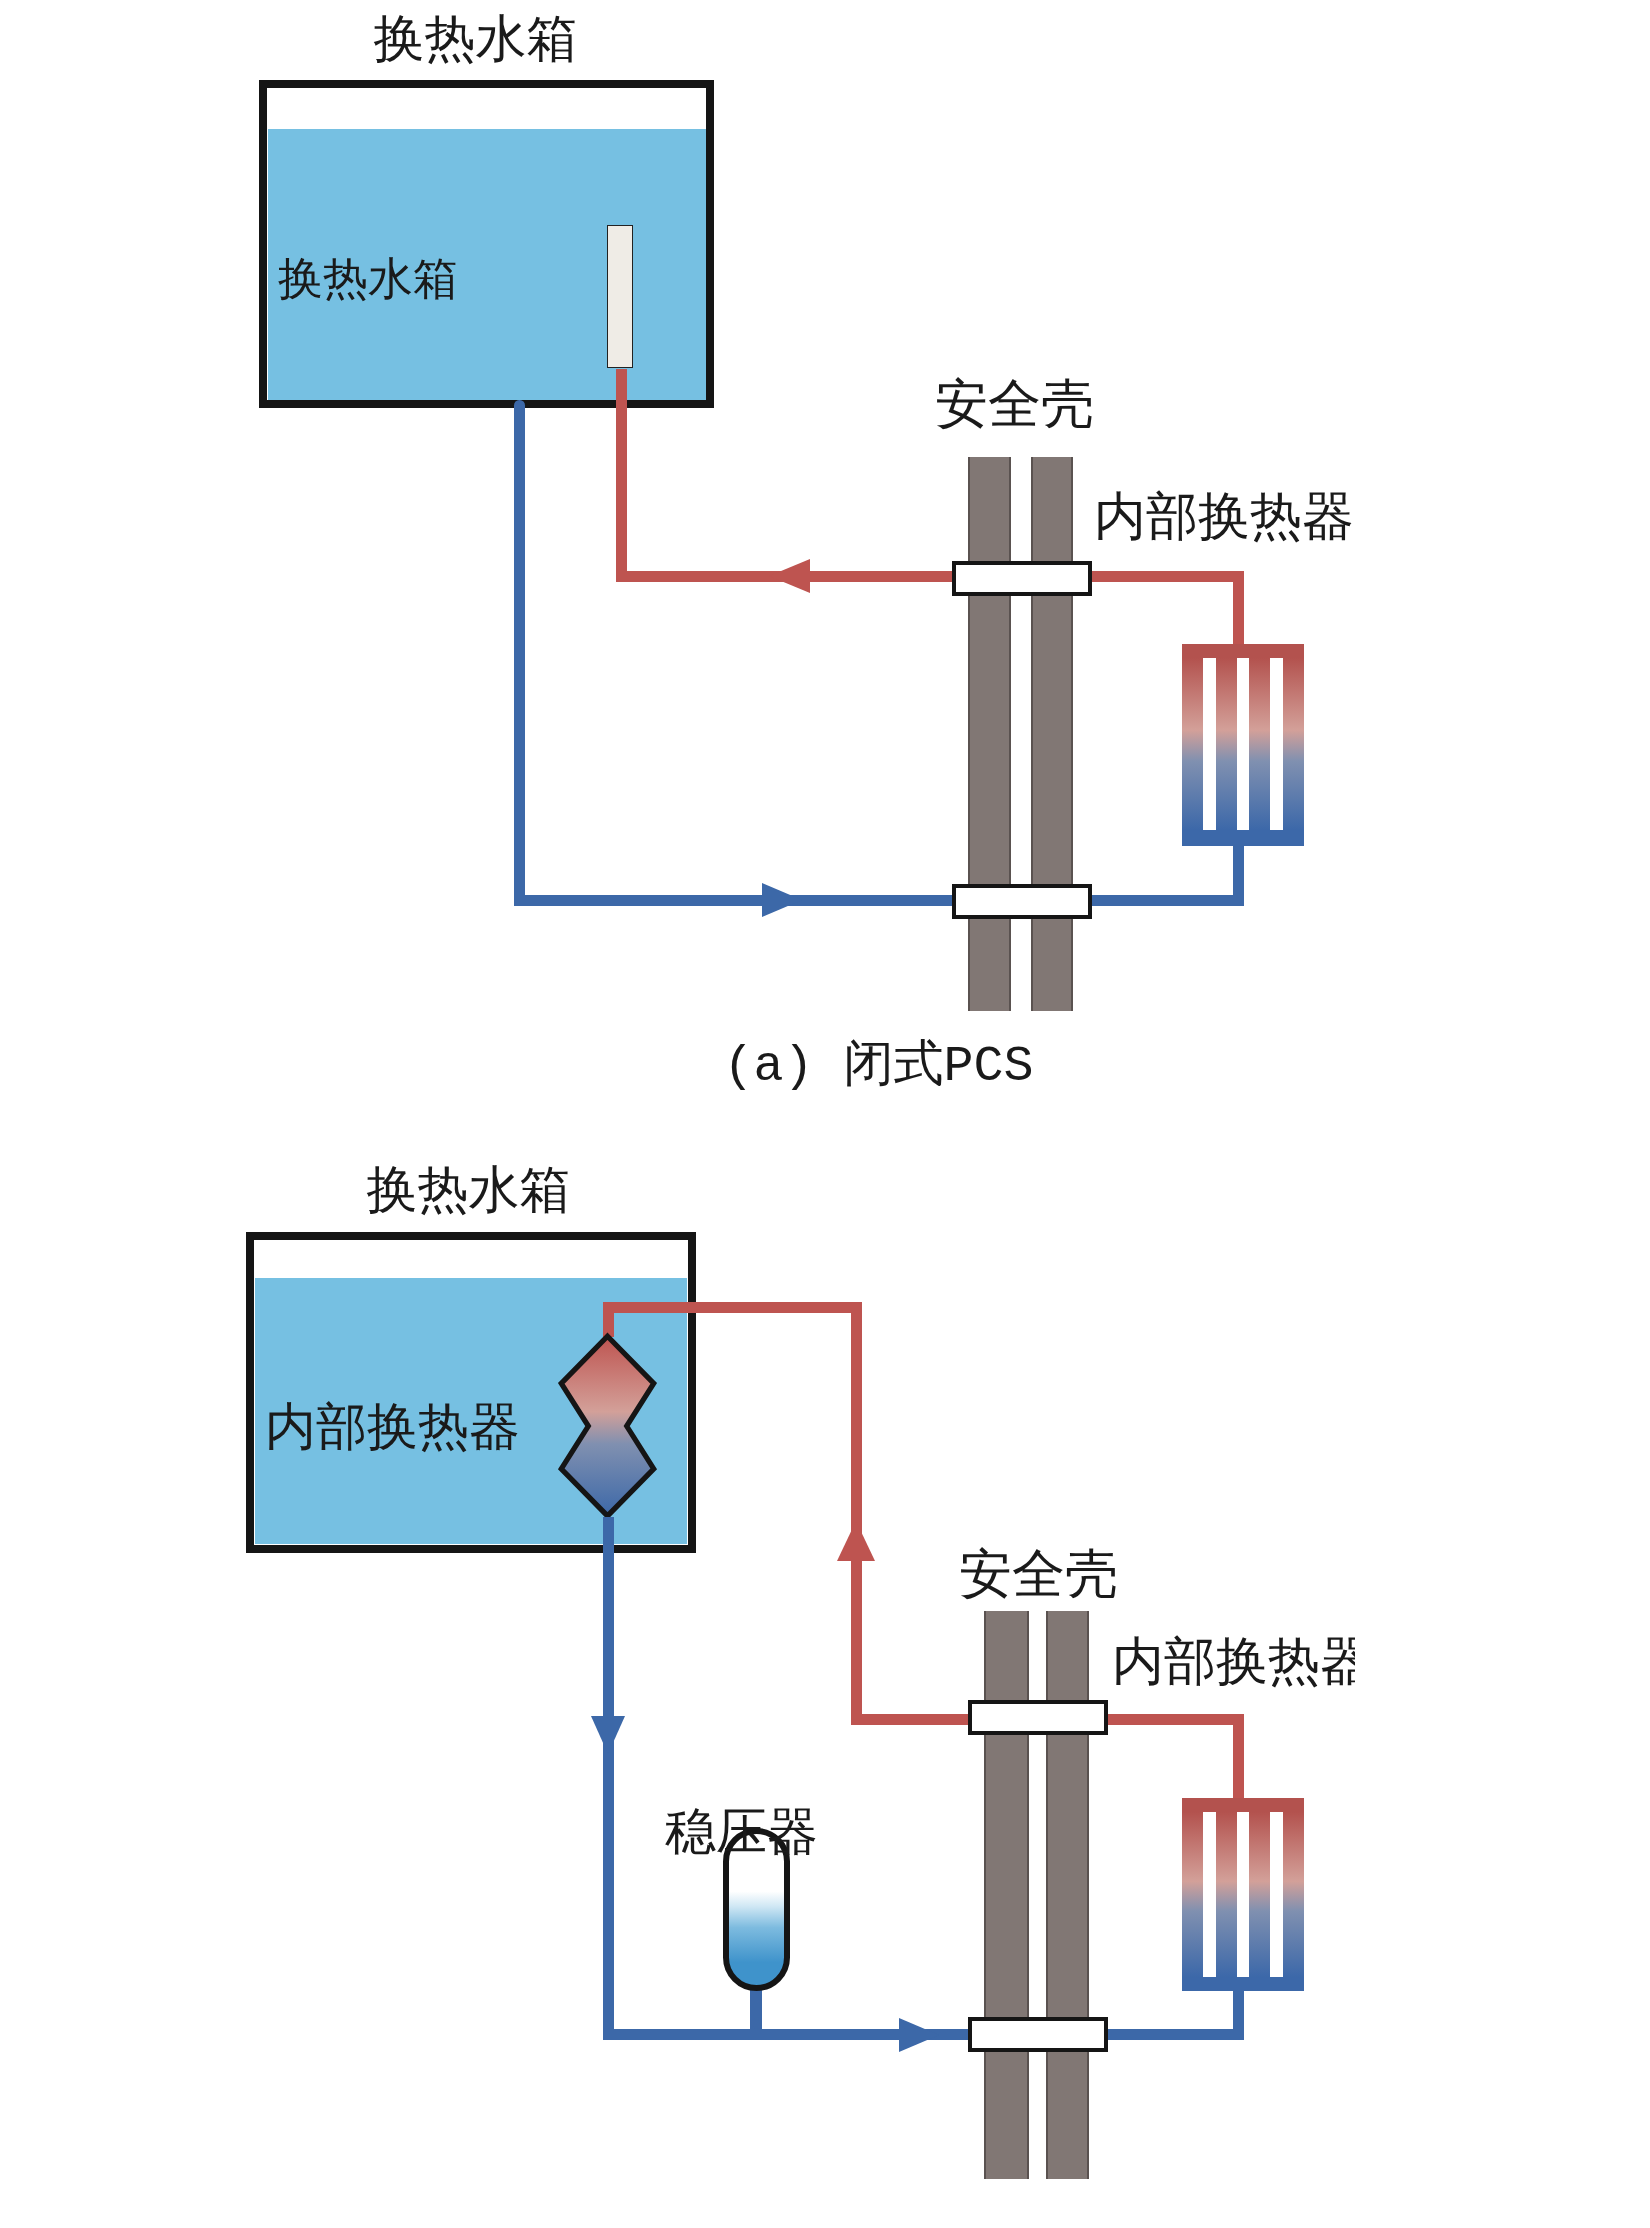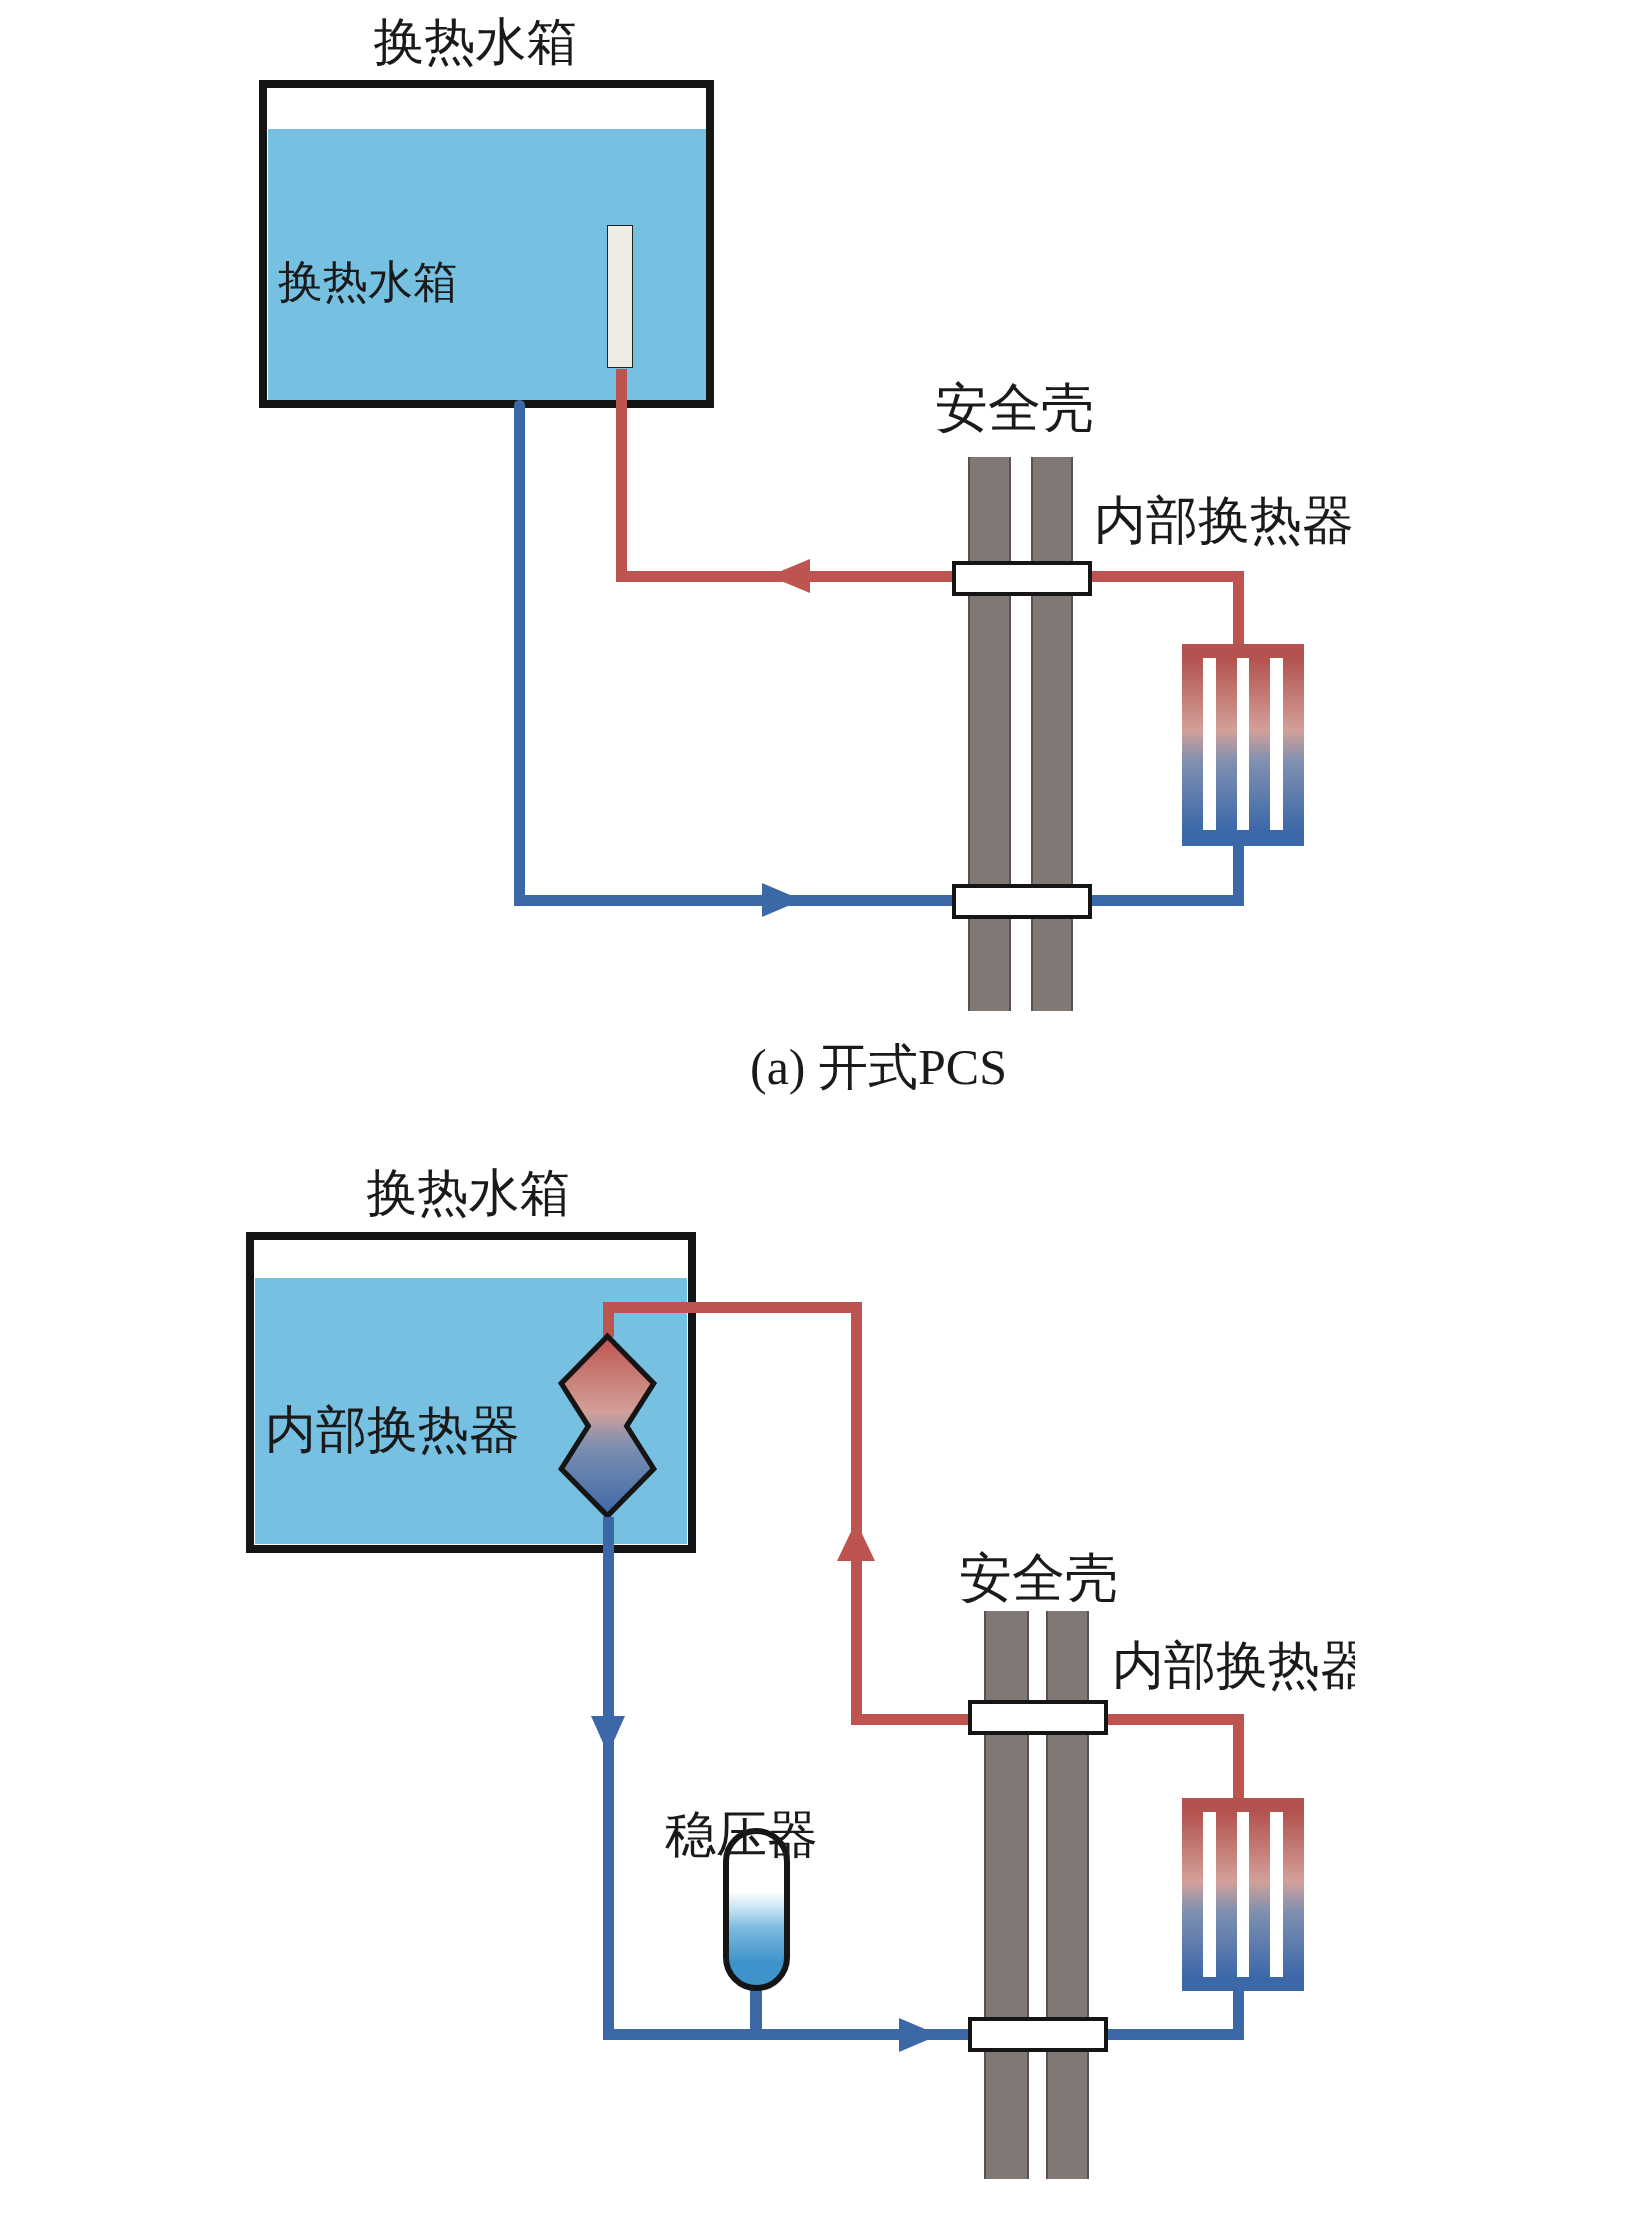--- a/index.html
+++ b/index.html
@@ -1,17 +1,17 @@
 <!DOCTYPE html>
 <html style="--bg: #ffffff; --hot: #be5450; --cold: #3c68a8; --water: #76c0e2; --wall: #817774; --hx-hot: #b3524e; --hx-cold: #3c68a9; --fin-warm: #d3a099; --fin-cool: #8090b0; --sep: #efece6; --pzr-water: #3f93cb; --pzr-light: #cfe7f4; --outline: #151515; --text: #1a1a1a;font-size:14px"><head>
 <meta charset="utf-8">
 <style>
   html,body{margin:0;padding:0;background:#fff;}
   #canvas{position:relative;width:1355px;height:2228px;background:var(--bg,#fff);
-          font-family:Liberation Serif, serif;color:var(--text,#1a1a1a);overflow:hidden;}
+          font-family:Liberation Mono, monospace;color:var(--text,#1a1a1a);overflow:hidden;}
   .abs{position:absolute;}
   .label{white-space:nowrap;z-index:6;line-height:1.05;}
   .center{text-align:center;}
   
   .tank{box-sizing:border-box;border:8.7px solid var(--outline);background:#fff;z-index:1;}
   .water{background:var(--water);z-index:1;}
   
   .hpipe,.vpipe{z-index:2;}
   .hot{background:var(--hot);}
   .cold{background:var(--cold);}
@@ -78,21 +78,21 @@
     <div class="fin"></div>
   </div>
   <div class="abs hx-header hx-cold" style="left:1182px;top:830px;width:122px;height:15.7px;"></div>
   <div class="abs vpipe cold" style="left:1233px;top:844px;width:10.5px;height:62px;"></div>
 
   <div class="abs vpipe cold" style="left:514px;top:400px;width:10.5px;height:506px;border-radius:5.2px 5.2px 0 0;"></div>
   <div class="abs hpipe cold" style="left:519px;top:895px;width:725px;height:10.5px;"></div>
   <div class="abs arr arr-right-cold" style="left:762px;top:883px;"></div>
   <div class="abs pen" style="left:952px;top:884px;width:140px;height:35px;"></div>
 
-  <div class="abs label center" style="left:704px;top:1041px;width:349px;font-size:50px;">(a) 开式PCS</div>
+  <div class="abs label center" style="left:704px;top:1041px;width:349px;font-size:50px;">(a) 闭式PCS</div>
 
   <div class="abs label center" style="left:342px;top:1167px;width:253px;font-size:51px;">换热水箱</div>
 
   <div class="abs tank" style="left:246px;top:1232px;width:450px;height:321px;"></div>
   <div class="abs water" style="left:255px;top:1278px;width:432px;height:266px;"></div>
 
   <div class="abs label" style="left:265px;top:1404px;font-size:51px;z-index:2;">内部换热器</div>
 
   <div class="abs vpipe hot" style="left:603px;top:1308px;width:10.5px;height:29px;"></div>
   <div class="abs hpipe hot" style="left:603px;top:1302px;width:259px;height:10.5px;"></div>

